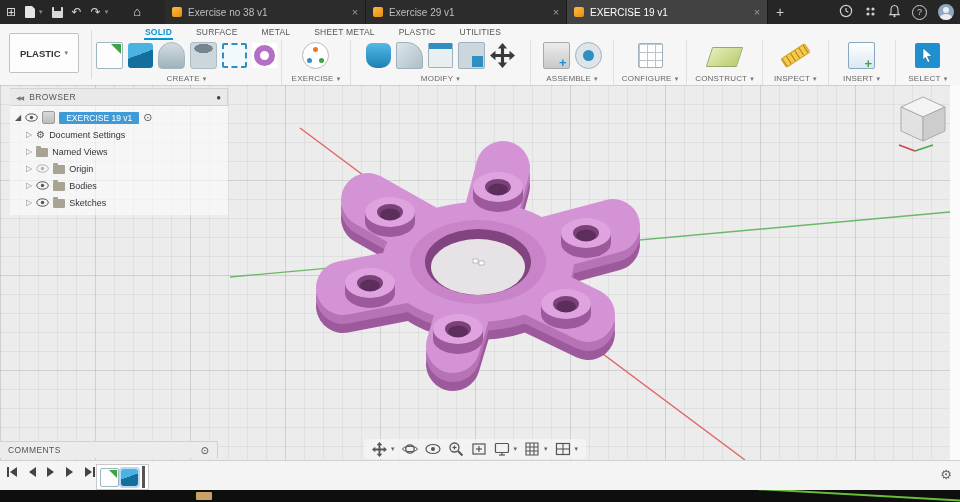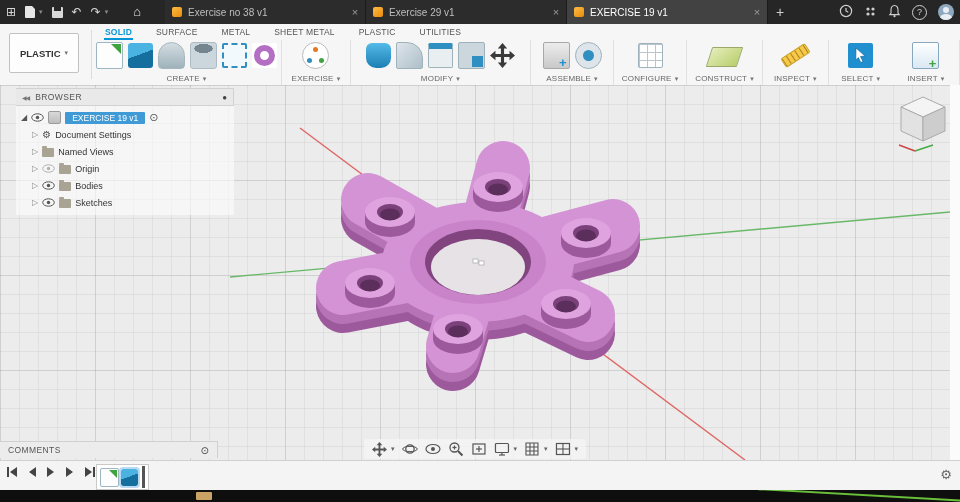--- a/index.html
+++ b/index.html
@@ -35,21 +35,21 @@
 
   
   .ribbon{position:absolute;left:0;top:24px;width:960px;height:61px;background:#f6f6f6;
           border-bottom:1px solid #d7d7d7;}
   .design-btn{position:absolute;left:9px;top:9px;width:68px;height:38px;background:#fdfdfd;
               border:1px solid #c2c2c2;border-radius:2px;display:flex;align-items:center;justify-content:center;
               gap:4px;font-size:9.5px;color:#333;font-weight:bold;cursor:default;}
   .ribbon-sep{position:absolute;top:6px;bottom:6px;width:1px;background:#dcdcdc;}
   .rtabs{position:absolute;left:104px;top:1px;height:15px;display:flex;gap:22px;font-size:8.5px;color:#555;}
   .rtab{line-height:14px;letter-spacing:.2px;cursor:default;border-bottom:2px solid transparent;padding:0 1px;}
-  .rtab.active{color:#0696d7;font-weight:bold;border-bottom:2px solid #0696d7;}
+  .rtab.active{color:#0696d7;font-weight:bold;border-bottom:2px solid #0696d7;margin-left:40px;}
   .rtools{position:absolute;left:92px;top:16px;right:0;bottom:0;display:flex;align-items:stretch;}
   .rgroup{display:flex;flex-direction:column;align-items:center;justify-content:space-between;
           border-right:1px solid #e0e0e0;padding:1px 4px 2px;text-align:right;}
   .rgroup-icons{display:flex;align-items:center;gap:5px;height:28px;}
   .glabel{font-size:8px;color:#666;display:flex;align-items:center;gap:3px;letter-spacing:.2px;cursor:default;}
   .caret{font-size:7px;color:#777;}
   .ti{width:25px;height:25px;position:relative;border-radius:2px;flex:0 0 auto;cursor:default;}
   .i-sketch{background:#fdfdfd;border:1px solid #9db6c4;}
   .i-sketch:after{content:"";position:absolute;right:1px;top:1px;border-left:10px solid transparent;border-top:10px solid #3fa33f;}
   .i-extrude{background:linear-gradient(160deg,#4ab3e2 0 46%,#156f9e 46%);border-radius:3px;}
@@ -86,21 +86,21 @@
      background-image:
        linear-gradient(to right,rgba(0,0,0,.05) 1px,transparent 1px),
        linear-gradient(to bottom,rgba(0,0,0,.05) 1px,transparent 1px),
        linear-gradient(to right,rgba(0,0,0,.07) 1px,transparent 1px),
        linear-gradient(to bottom,rgba(0,0,0,.07) 1px,transparent 1px);
      background-size:19px 19px,19px 19px,95px 95px,95px 95px;}
   .right-gap{position:absolute;left:950px;top:85px;width:10px;height:375px;background:#fbfbfb;}
   .scene{position:absolute;left:0;top:0;}
 
   
-  .browser{position:absolute;left:16px;top:3px;width:218px;font-size:9px;color:#333;}
+  .browser{position:absolute;left:10px;top:3px;width:218px;font-size:9px;color:#333;}
   .browser-header{height:16px;background:#e9e9e9;border:1px solid #d2d2d2;border-left:none;
                   display:flex;align-items:center;gap:6px;padding:0 6px;color:#555;}
   .collapse-ic{font-size:6px;letter-spacing:-1px;color:#777;}
   .bheader-title{flex:1;font-size:8.5px;letter-spacing:.4px;}
   .bheader-dot{color:#444;font-size:8px;}
   .btree{background:rgba(252,252,252,.62);padding:3px 0 4px;}
   .brow{height:17px;display:flex;align-items:center;gap:4px;padding-left:5px;cursor:default;}
   .brow.child{padding-left:16px;}
   .tri-open{color:#555;font-size:8px;}
   .tri-closed{color:#888;font-size:8px;}
@@ -298,40 +298,40 @@
     <div class="rgroup" style="width:62px">
       <div class="rgroup-icons">
         <span class="ti i-inspect"></span>
       </div>
       <div class="glabel">
         <span>INSPECT</span>
         <span class="caret">▾</span>
       </div>
     </div>
 
+    <div class="rgroup" style="width:64px">
+      <div class="rgroup-icons">
+        <span class="ti i-insert"></span>
+      </div>
+      <div class="glabel">
+        <span>INSERT</span>
+        <span class="caret">▾</span>
+      </div>
+    </div>
+
     <div class="rgroup" style="width:62px;border-right:none">
       <div class="rgroup-icons">
         <span class="ti i-select">
           <svg width="13" height="15" viewBox="0 0 13 15">
               <path d="M2 0 L11 8 L6.5 8.6 L9 13.5 L6.8 14.5 L4.4 9.6 L1.8 12 Z" fill="#fff" stroke="#0e5f8d" stroke-width=".6"></path>
             </svg>
         </span>
       </div>
       <div class="glabel">
         <span>SELECT</span>
-        <span class="caret">▾</span>
-      </div>
-    </div>
-
-    <div class="rgroup" style="width:64px">
-      <div class="rgroup-icons">
-        <span class="ti i-insert"></span>
-      </div>
-      <div class="glabel">
-        <span>INSERT</span>
         <span class="caret">▾</span>
       </div>
     </div>
   </div>
 </div>
 
 <div class="viewport">
 
   <svg class="scene" width="950" height="375" viewBox="0 0 950 375">
 

